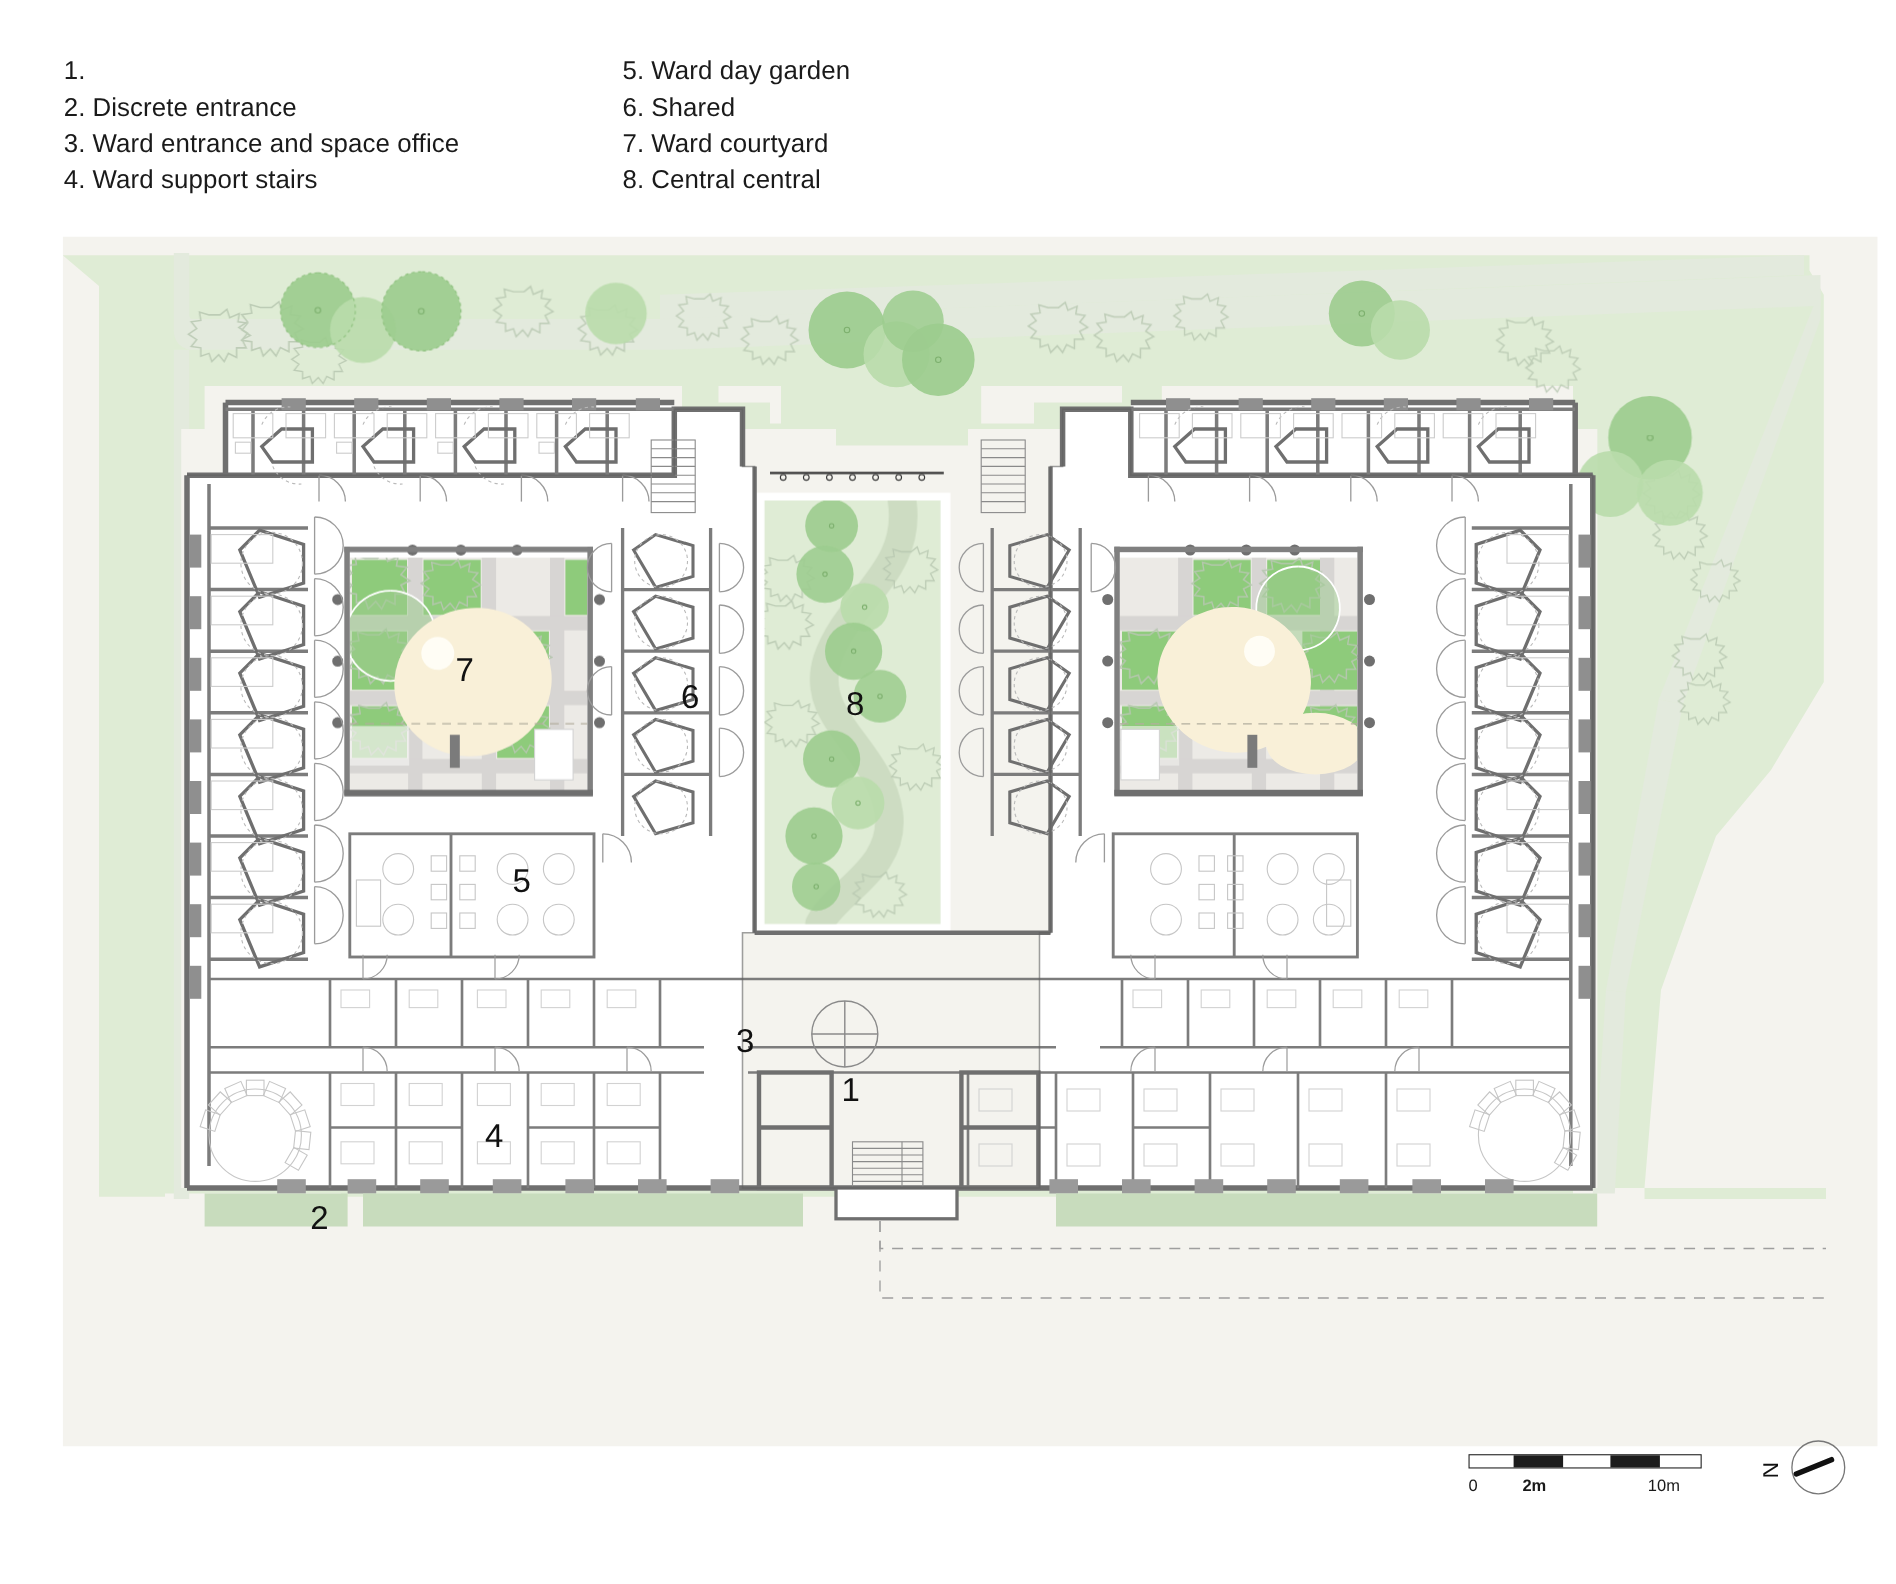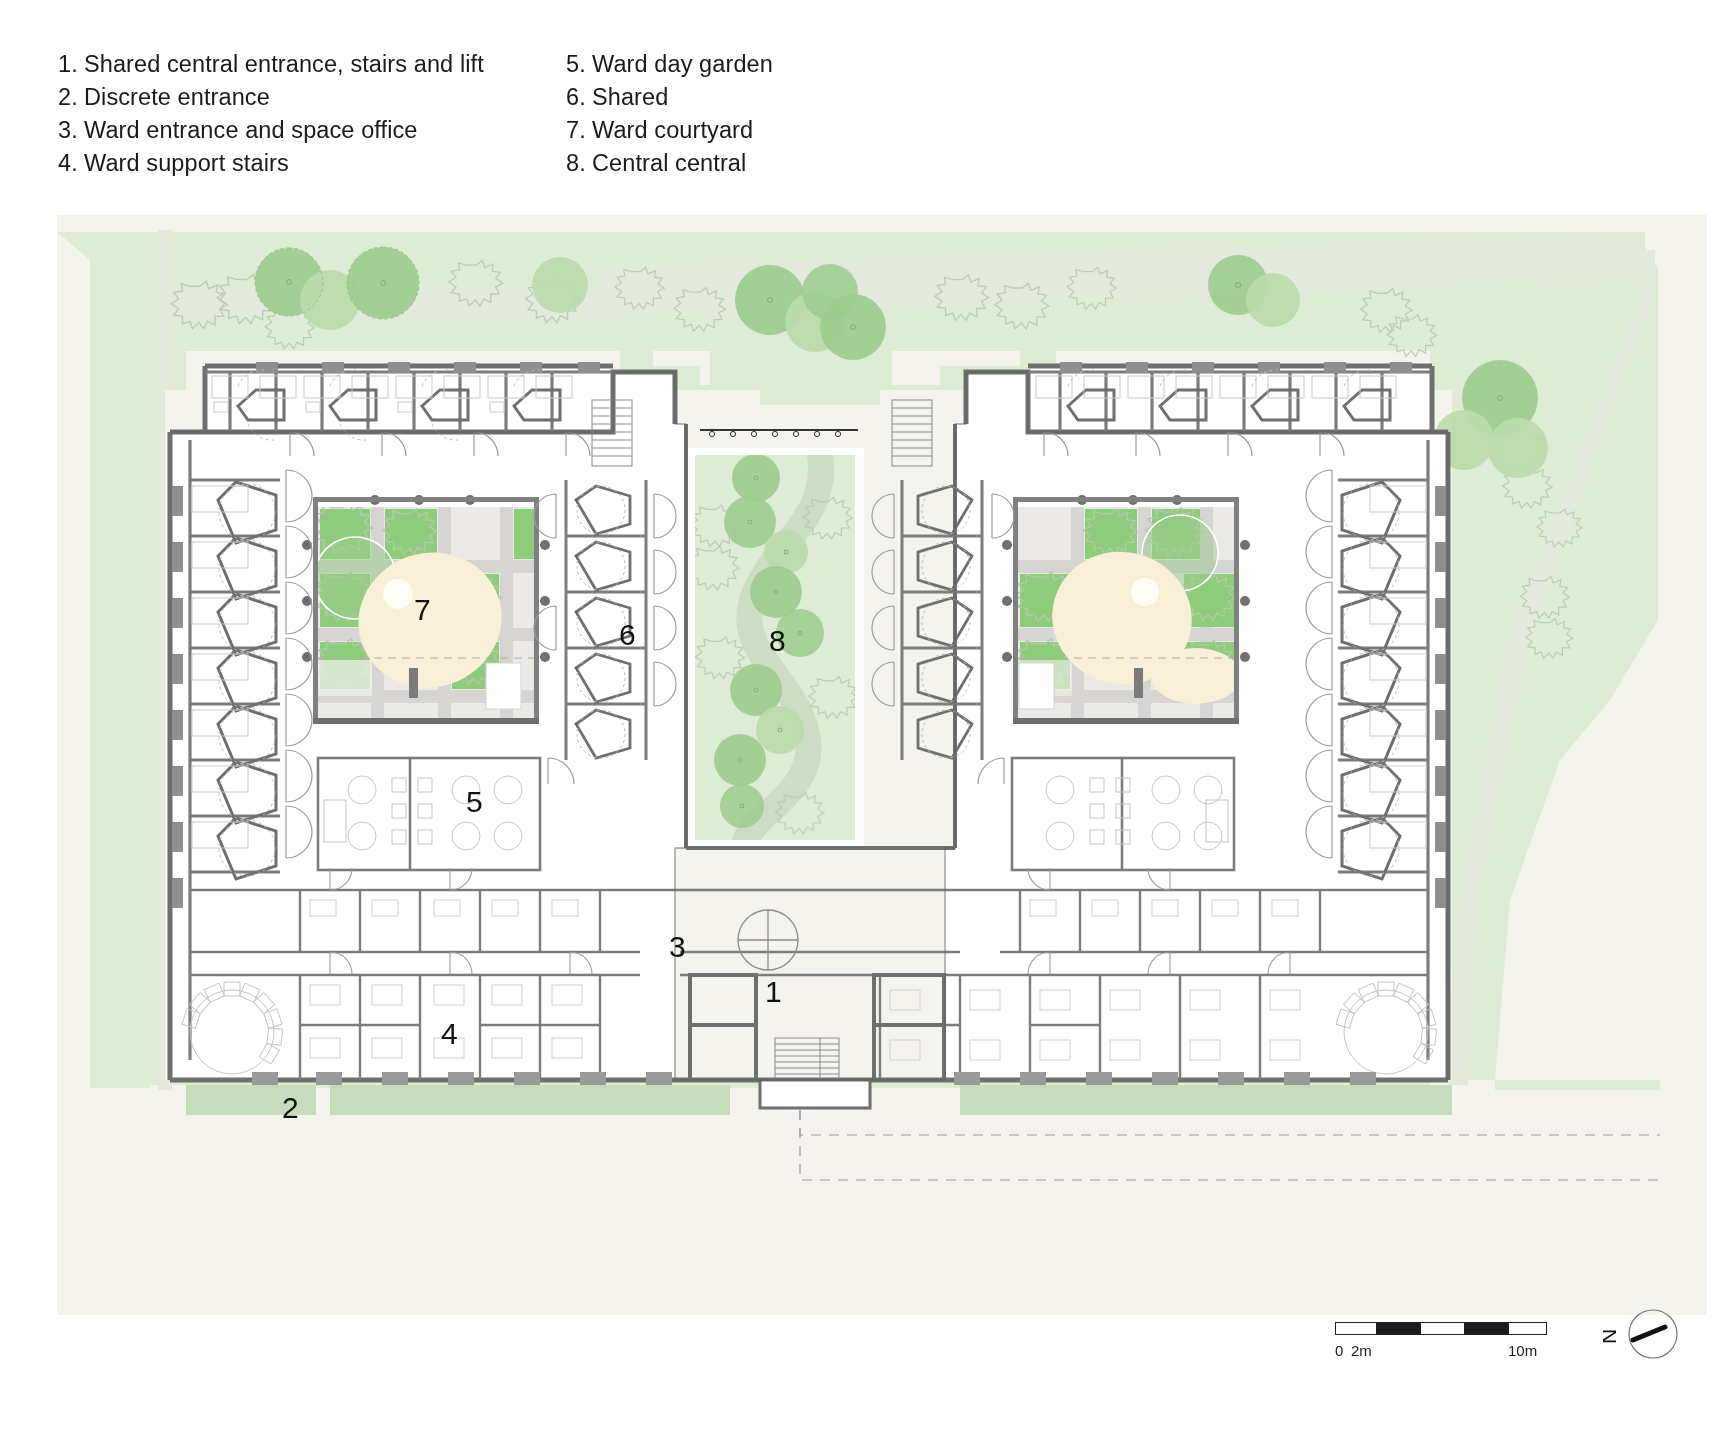--- a/index.html
+++ b/index.html
@@ -53,21 +53,20 @@
   #north { position: absolute; left: 268px; top: -14px; width: 80px; height: 62px; }
 </style>
 </head>
 <body>
 
 <div id="page">
 
   <div id="legend">
     <div class="legend-item">
       <span class="legend-num">1.</span>
-      <span>Shared central entrance, stairs and lift</span>
     </div>
     <div class="legend-item">
       <span class="legend-num">2.</span>
       <span>Discrete entrance</span>
     </div>
     <div class="legend-item">
       <span class="legend-num">3.</span>
       <span>Ward entrance and space office</span>
     </div>
     <div class="legend-item">
@@ -900,22 +899,22 @@
   <div class="plan-label" style="left:619px; top:620px;">6</div>
   <div class="plan-label" style="left:414px; top:595px;">7</div>
   <div class="plan-label" style="left:769px; top:626px;">8</div>
 
   <div id="scalebar-group">
     <div id="scalebar">
       <div class="seg" style="left:40px; width:45px;"></div>
       <div class="seg" style="left:128px; width:45px;"></div>
     </div>
     <div class="sb-label" style="left:0px;">0</div>
-    <div class="sb-label" style="left:16px;">2m</div>
-    <div class="sb-label" style="left:173px;">10m</div>
+    <div class="sb-label" style="left:49px;font-weight:bold;">2m</div>
+    <div class="sb-label" style="left:163px;">10m</div>
 
     <svg id="north" viewBox="0 0 80 62">
       <circle cx="50" cy="26" r="24" fill="none" stroke="#777" stroke-width="1.2"></circle>
       <line x1="30" y1="32" x2="62" y2="19" stroke="#111" stroke-width="5" stroke-linecap="round"></line>
       <text x="13" y="36" font-family="Liberation Sans, sans-serif" font-size="21" fill="#111" transform="rotate(-90 13 36)">N</text>
     </svg>
   </div>
 
 </div>
 

